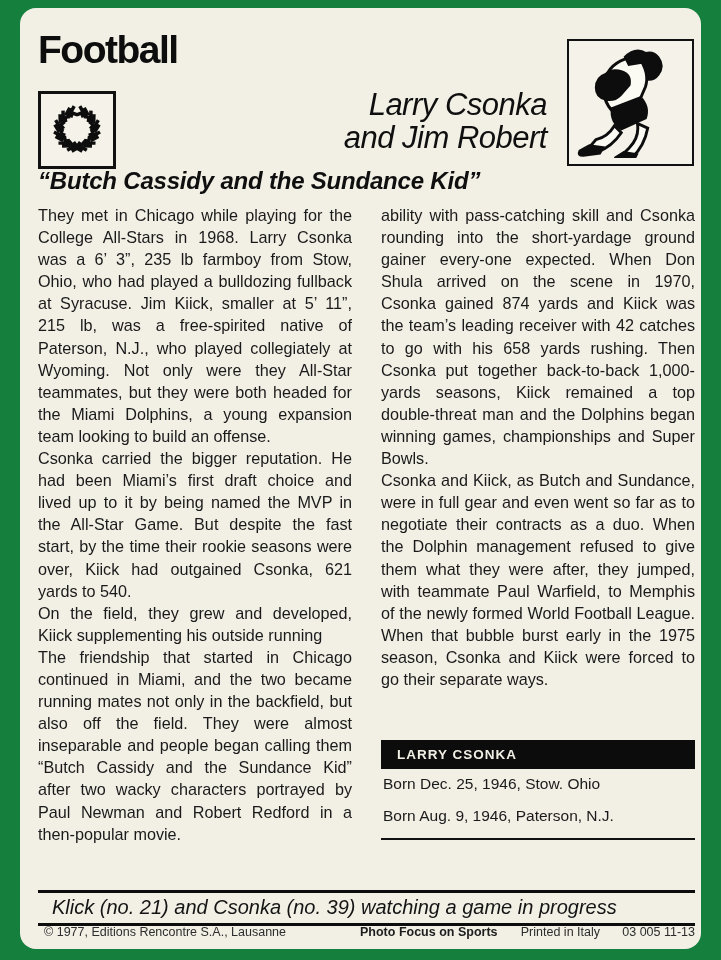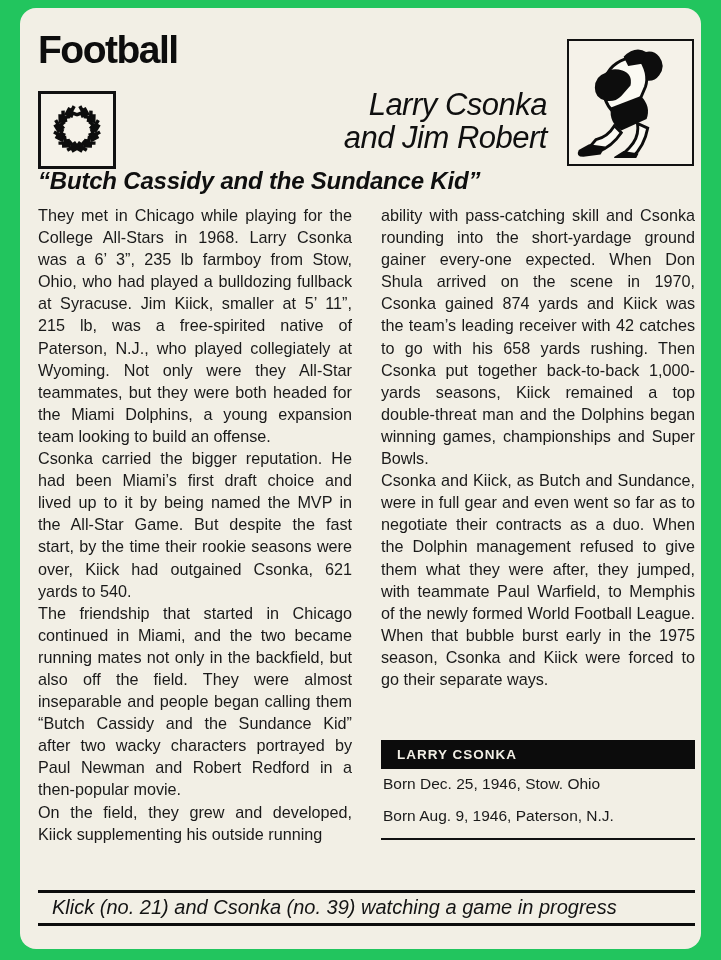--- a/index.html
+++ b/index.html
@@ -1,17 +1,17 @@
 <!DOCTYPE html>
 <html><head>
 <meta charset="utf-8">
 <style>
   html,body { margin:0; padding:0; background:#000; }
   .stage {
-    position:relative; width:721px; height:960px; background:#22c55e;
+    position:relative; width:721px; height:960px; background:#15803d;
     overflow:hidden; font-family:"Liberation Sans", sans-serif; color:#161616;
   }
   .card {
     position:absolute; left:20px; top:8px; width:681px; height:941px;
     background:#f2efe5; border-radius:16px;
   }
   .category-title {
     position:absolute; left:18px; top:20px; font-size:39px; font-weight:700;
     letter-spacing:-1.5px; color:#0d0d0d;
   }
@@ -115,33 +115,39 @@
         </svg>
       </span>
     </div>
 
     <div class="subtitle">“Butch Cassidy and the Sundance Kid”</div>
 
     <div class="columns">
       <div class="col">
         <p>They met in Chicago while playing for the College All-Stars in 1968. Larry Csonka was a 6’ 3”, 235 lb farmboy from Stow, Ohio, who had played a bulldozing fullback at Syracuse. Jim Kiick, smaller at 5’ 11”, 215 lb, was a free-spirited native of Paterson, N.J., who played collegiately at Wyoming. Not only were they All-Star teammates, but they were both headed for the Miami Dolphins, a young expansion team looking to build an offense.</p>
         <p>Csonka carried the bigger reputation. He had been Miami’s first draft choice and lived up to it by being named the MVP in the All-Star Game. But despite the fast start, by the time their rookie seasons were over, Kiick had outgained Csonka, 621 yards to 540.</p>
+        <p>On the field, they grew and developed, Kiick supplementing his outside running</p>
         <p>The friendship that started in Chicago continued in Miami, and the two became running mates not only in the backfield, but also off the field. They were almost inseparable and people began calling them “Butch Cassidy and the Sundance Kid” after two wacky characters portrayed by Paul Newman and Robert Redford in a then-popular movie.</p>
-        <p>On the field, they grew and developed, Kiick supplementing his outside running</p>
       </div>
       <div class="col">
         <p>ability with pass-catching skill and Csonka rounding into the short-yardage ground gainer every-one expected. When Don Shula arrived on the scene in 1970, Csonka gained 874 yards and Kiick was the team’s leading receiver with 42 catches to go with his 658 yards rushing. Then Csonka put together back-to-back 1,000-yards seasons, Kiick remained a top double-threat man and the Dolphins began winning games, championships and Super Bowls.</p>
         <p>Csonka and Kiick, as Butch and Sundance, were in full gear and even went so far as to negotiate their contracts as a duo. When the Dolphin management refused to give them what they were after, they jumped, with teammate Paul Warfield, to Memphis of the newly formed World Football League. When that bubble burst early in the 1975 season, Csonka and  Kiick were forced to go their separate ways.</p>
 
         <div class="info">
           <div class="info-bar">LARRY CSONKA</div>
           <div class="info-born">Born Dec. 25, 1946, Stow. Ohio</div>
           <div class="info-born">Born Aug. 9, 1946, Paterson, N.J.</div>
           <div class="info-rule"></div>
         </div>
       </div>
     </div>
 
     <div class="caption-band">Klick (no. 21) and Csonka (no. 39) watching a game in progress</div>
 
+    <div class="footer">
+      <span class="f-copy">© 1977, Editions Rencontre S.A., Lausanne</span>
+      <span class="f-credit">Photo Focus on Sports</span>
+      <span class="f-printed">Printed in Italy</span>
+      <span class="f-code">03 005 11-13</span>
+    </div>
 
   </div>
 </div>
 
 </body></html>

